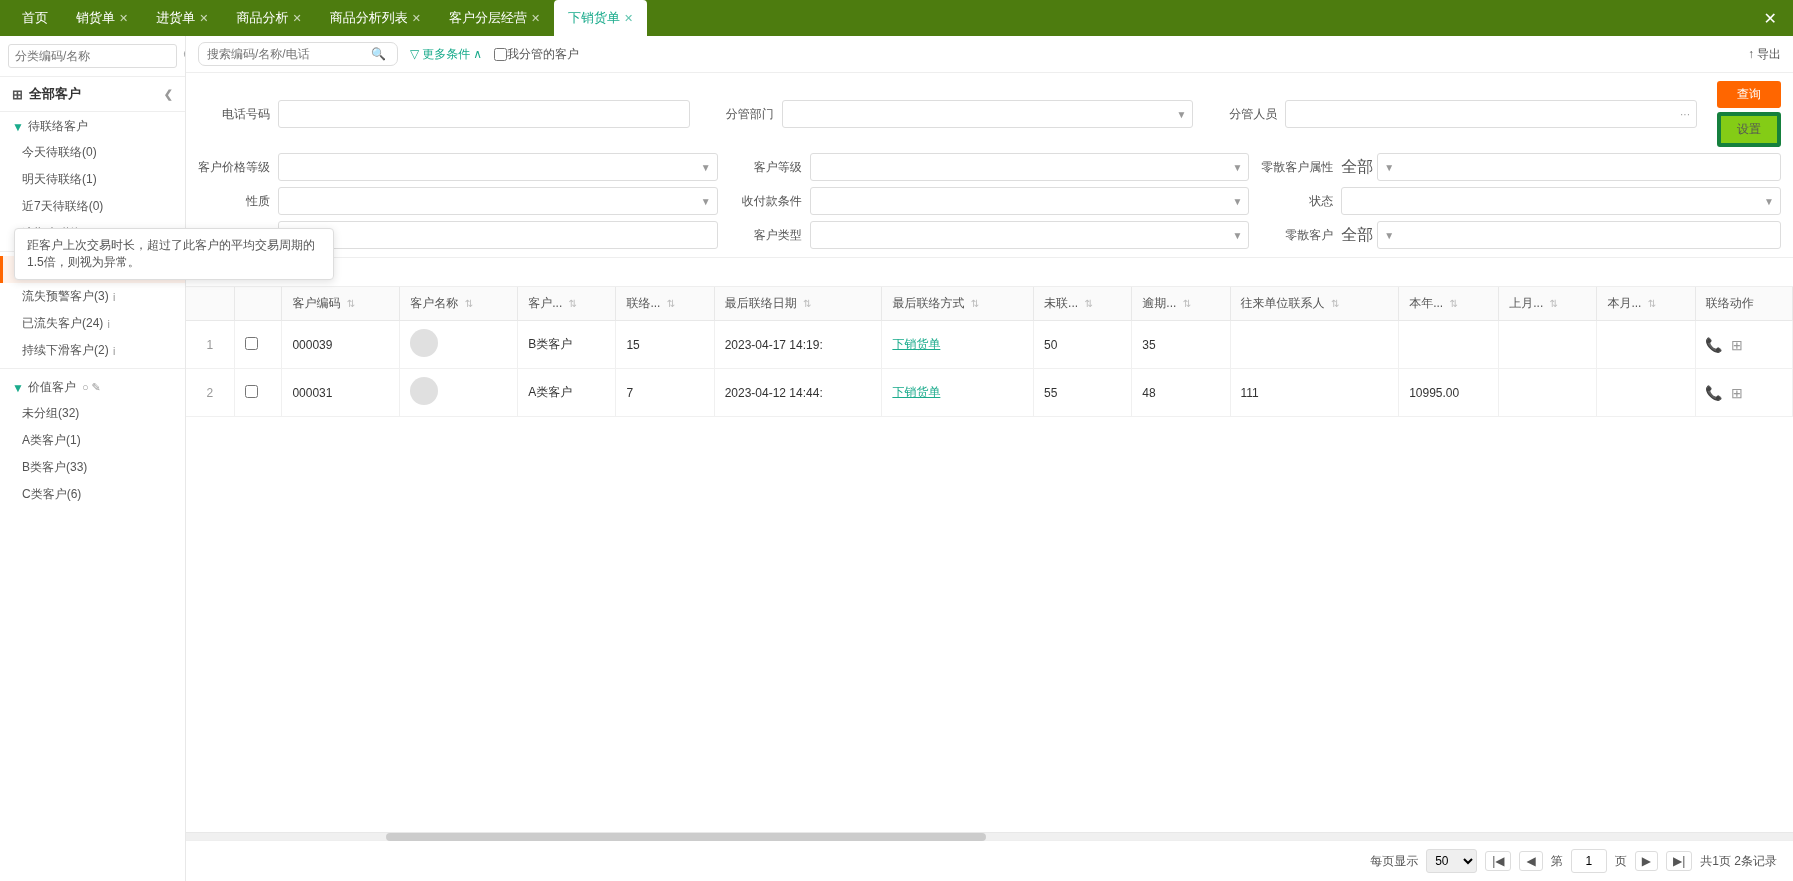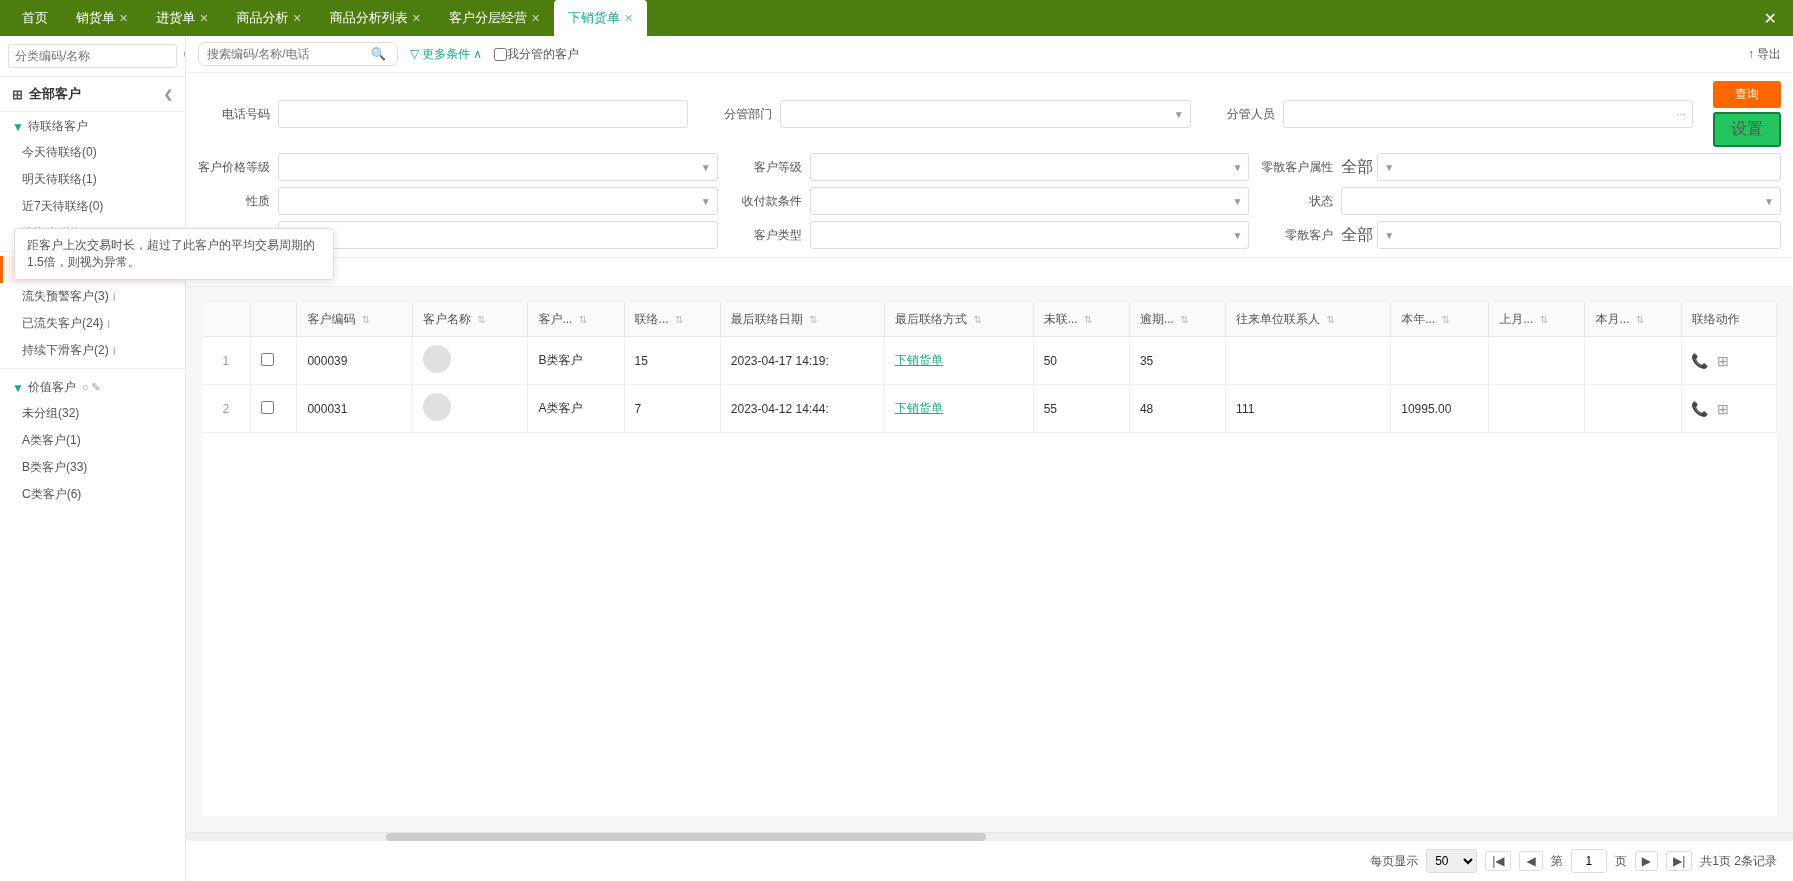--- a/index.html
+++ b/index.html
@@ -123,26 +123,26 @@
     }
     .filter-field .field-select span { font-size: 12px; color: #999; }
     .filter-field .field-select .caret { color: #999; font-size: 10px; }
     .filter-field .field-text { font-size: 16px; color: #555; white-space: nowrap; }
     .filter-actions { display: flex; flex-direction: column; gap: 4px; padding-left: 8px; }
     .btn-query {
       background: #f60; color: #fff; border: none; border-radius: 3px;
       padding: 5px 16px; font-size: 12px; cursor: pointer; white-space: nowrap;
     }
     .btn-settings {
-      background: #22c55e; color: #555; border: 2px solid #15803d; border-radius: 3px;
-      padding: 5px 16px; font-size: 16px; cursor: pointer; white-space: nowrap;
-    }
-
-    
-    .table-container { flex: 1; overflow: auto; background: #fff; margin: 16px; }
+      background: #84cc16; color: #555; border: 4px solid #15803d; border-radius: 3px;
+      padding: 5px 16px; font-size: 12px; cursor: pointer; white-space: nowrap;
+    }
+
+    
+    .table-container { flex: 1; overflow: auto; background: #fff; margin: 0; }
     .data-table { width: 100%; border-collapse: collapse; font-size: 12px; }
     .data-table th {
       background: #fafafa; border-bottom: 1px solid #e8e8e8; border-right: 1px solid #e8e8e8;
       padding: 8px 10px; font-weight: normal; color: #555; white-space: nowrap;
       text-align: left; position: sticky; top: 0; z-index: 2;
     }
     .data-table th:first-child { width: 48px; text-align: center; }
     .data-table th .sort-icon { color: #bbb; margin-left: 3px; font-size: 10px; }
     .data-table td {
       border-bottom: 1px solid #f0f0f0; border-right: 1px solid #f0f0f0;

